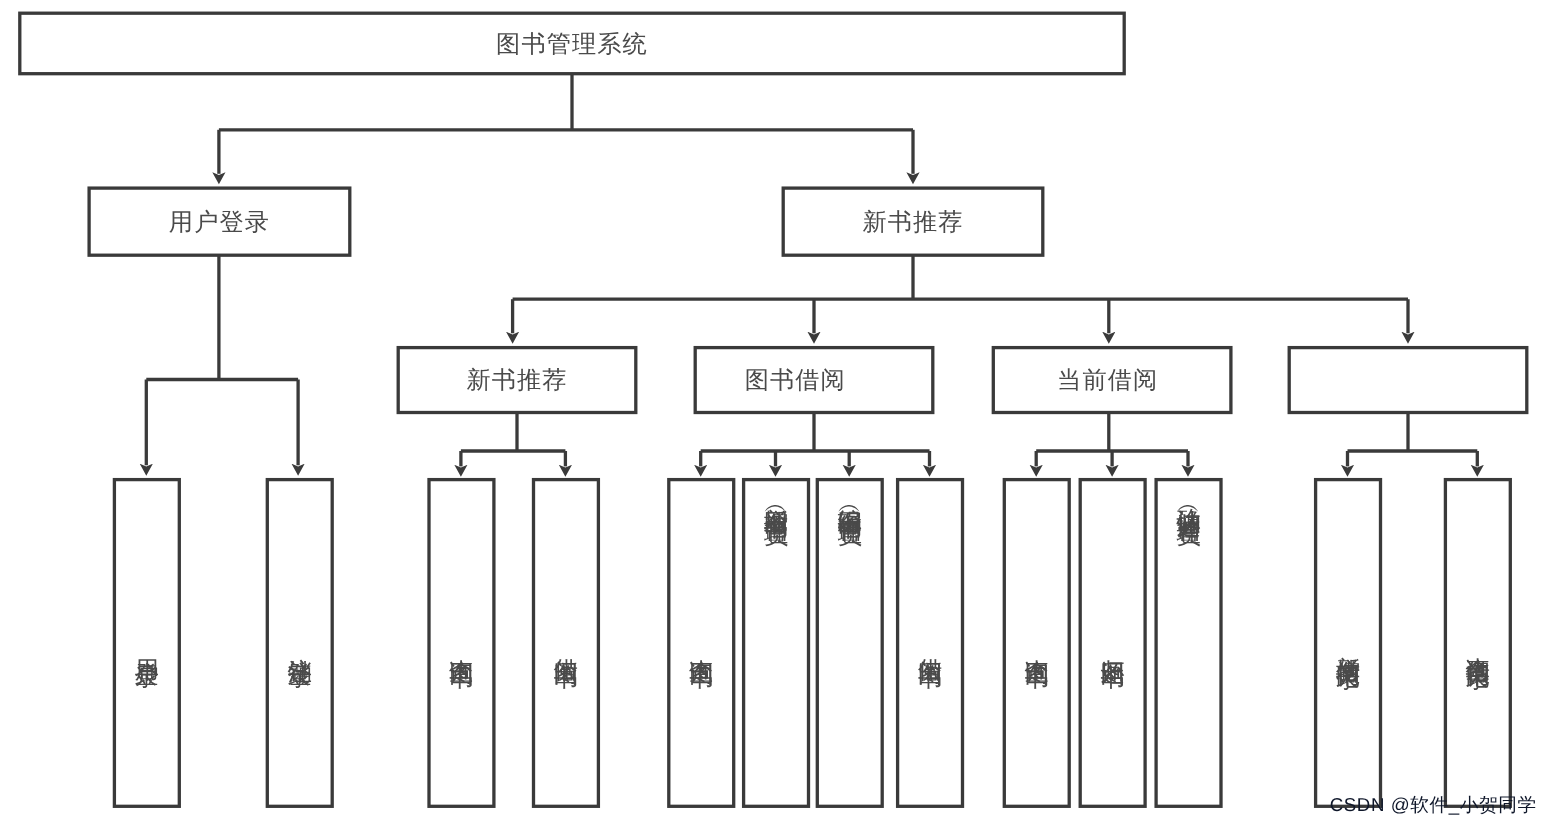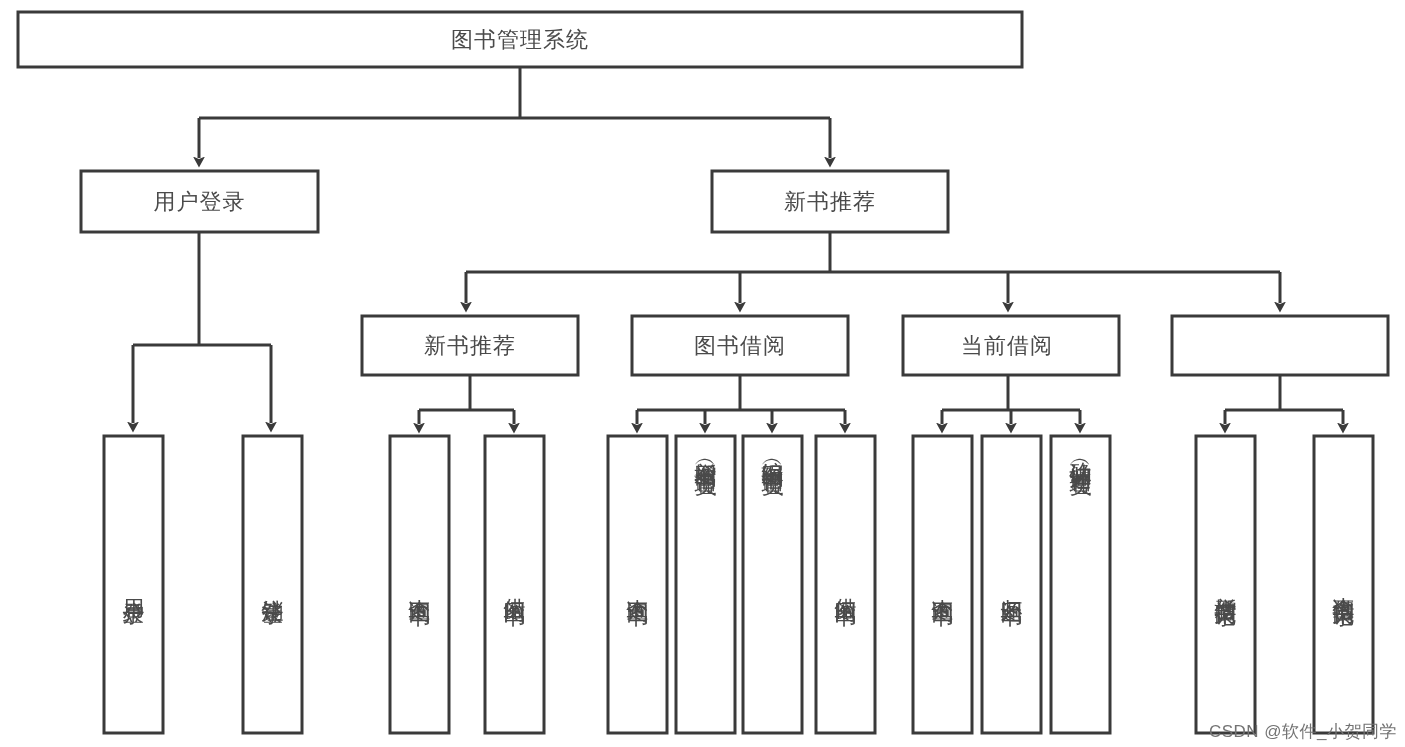--- a/index.html
+++ b/index.html
@@ -11,21 +11,21 @@
   .arrow-head{fill:#3a3a3a;stroke:none;}
   .vbox{position:absolute;display:flex;align-items:center;justify-content:center;
         writing-mode:vertical-rl;text-orientation:upright;
         font-size:22px;color:#4a4a4a;letter-spacing:2px;line-height:1;
         font-family:"Liberation Sans","DejaVu Sans",sans-serif;
         pointer-events:none;white-space:nowrap;}
   .hbox{position:absolute;display:flex;align-items:center;justify-content:center;
         font-size:22px;color:#4a4a4a;letter-spacing:1px;
         font-family:"Liberation Sans","DejaVu Sans",sans-serif;
         pointer-events:none;white-space:nowrap;}
-  .watermark{position:absolute;right:8px;bottom:4px;font-size:17px;color:#737373;
+  .watermark{position:absolute;right:8px;bottom:4px;font-size:17px;color:#0f172a;
              font-family:"Liberation Sans","DejaVu Sans",sans-serif;letter-spacing:0.5px;}
 </style>
 </head>
 <body>
 
 <div id="stage">
 
   <svg class="diagram" viewBox="0 0 1405 747">
     <defs>
       <marker id="arrow" markerWidth="12" markerHeight="14" refX="1.5" refY="6" orient="auto" markerUnits="userSpaceOnUse">
@@ -115,21 +115,21 @@
     <rect class="node-rect" x="1196" y="436" width="59" height="297"></rect>
     <rect class="node-rect" x="1314" y="436" width="59" height="297"></rect>
   </svg>
 
   <div class="hbox" style="left:18px;top:12px;width:1004px;height:55px;">图书管理系统</div>
 
   <div class="hbox" style="left:81px;top:171px;width:237px;height:61px;">用户登录</div>
   <div class="hbox" style="left:712px;top:171px;width:236px;height:61px;">新书推荐</div>
 
   <div class="hbox" style="left:362px;top:316px;width:216px;height:59px;text-align:right;">新书推荐</div>
-  <div class="hbox" style="left:632px;top:316px;width:216px;height:59px;">图书借阅</div>
+  <div class="hbox" style="left:615px;top:316px;width:216px;height:59px;">图书借阅</div>
   <div class="hbox" style="left:903px;top:316px;width:208px;height:59px;">当前借阅</div>
 
   <div class="vbox" style="left:104px;top:436px;width:59px;height:297px;">用户登录</div>
   <div class="vbox" style="left:243px;top:436px;width:59px;height:297px;">注销登录</div>
 
   <div class="vbox" style="left:390px;top:436px;width:59px;height:297px;">查询图书</div>
   <div class="vbox" style="left:485px;top:436px;width:59px;height:297px;">借阅图书</div>
 
   <div class="vbox" style="left:608px;top:436px;width:59px;height:297px;">查询图书</div>
   <div class="vbox" style="left:676px;top:436px;width:59px;height:297px;justify-content:flex-start;padding-top:8px;box-sizing:border-box;">新增图书（管理员）</div>

